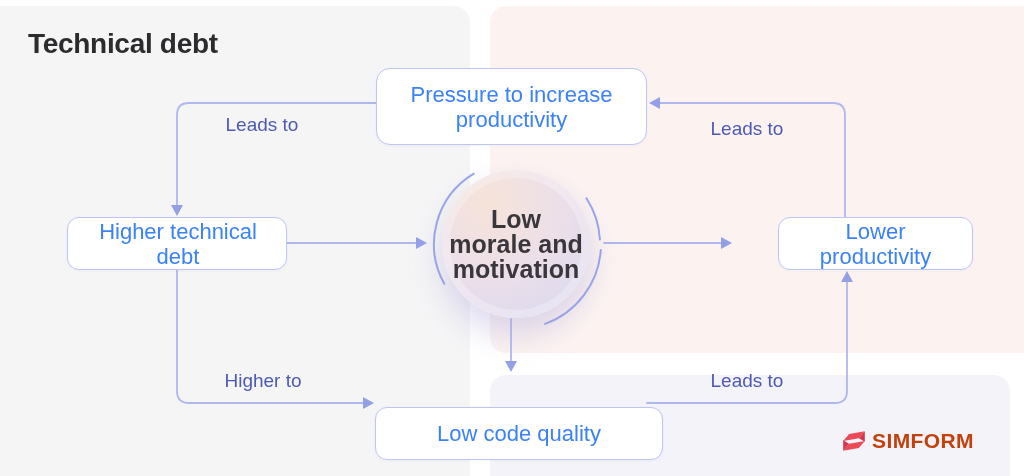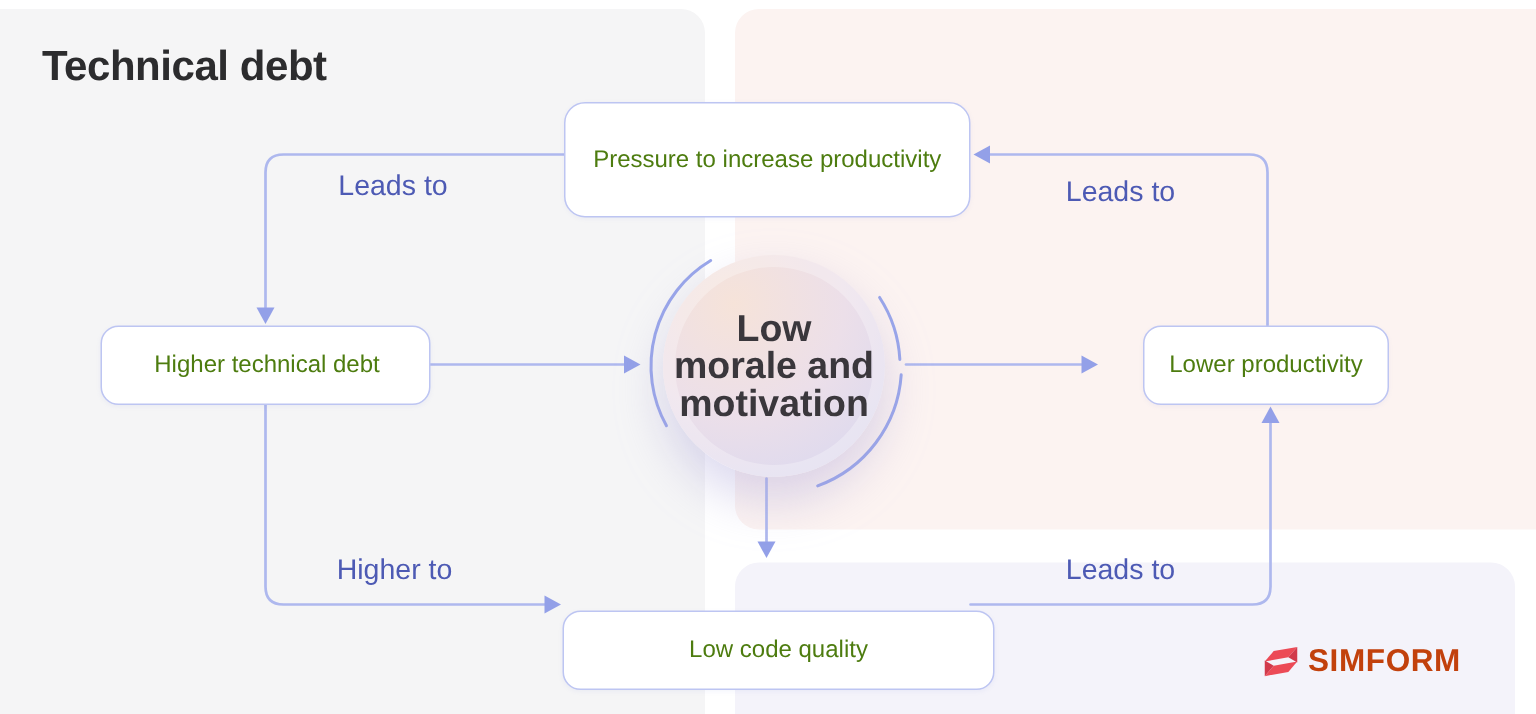--- a/index.html
+++ b/index.html
@@ -13,26 +13,26 @@
   .bg-lav{left:490px;top:375px;width:520px;height:120px;background:#f4f3fa;border-radius:16px;}
   .title{
     position:absolute;left:28px;top:28px;margin:0;
     font-size:28px;font-weight:bold;color:#2c2c2e;letter-spacing:-0.3px;z-index:4;
   }
   .wires{position:absolute;left:0;top:0;z-index:1;}
   .node{
     position:absolute;box-sizing:border-box;z-index:2;
     background:#ffffff;border:1.5px solid #bdc5f2;border-radius:12px;
     display:flex;align-items:center;justify-content:center;text-align:center;
-    color:#4d7c0f;font-size:16px;line-height:25px;padding:0 14px;
+    color:#3b82f6;font-size:22px;line-height:25px;padding:0 14px;
     box-shadow:0 1px 3px rgba(130,140,220,0.08);
   }
   .node-top{left:376px;top:68px;width:271px;height:77px;border-radius:14px;}
   .node-left{left:67px;top:217px;width:220px;height:53px;padding-left:16px;}
-  .node-right{left:762px;top:217px;width:164px;height:53px;}
+  .node-right{left:778px;top:217px;width:195px;height:53px;}
   .node-bottom{left:375px;top:394px;width:288px;height:53px;margin-top:13px;}
   .circle{
     position:absolute;left:442px;top:170px;width:148px;height:148px;border-radius:50%;z-index:3;
     background:radial-gradient(circle at 32% 22%, #f6e3d9 0%, #ecdfe9 48%, #d6d7f1 100%);
     box-shadow:0 16px 32px rgba(168,160,215,0.40), inset 0 0 0 8px rgba(255,255,255,0.28);
     display:flex;flex-direction:column;align-items:center;justify-content:center;
     font-size:25px;font-weight:bold;line-height:25px;color:#3a373c;text-align:center;
   }
   .edge-label{
     position:absolute;z-index:4;transform:translate(-50%,-50%);

